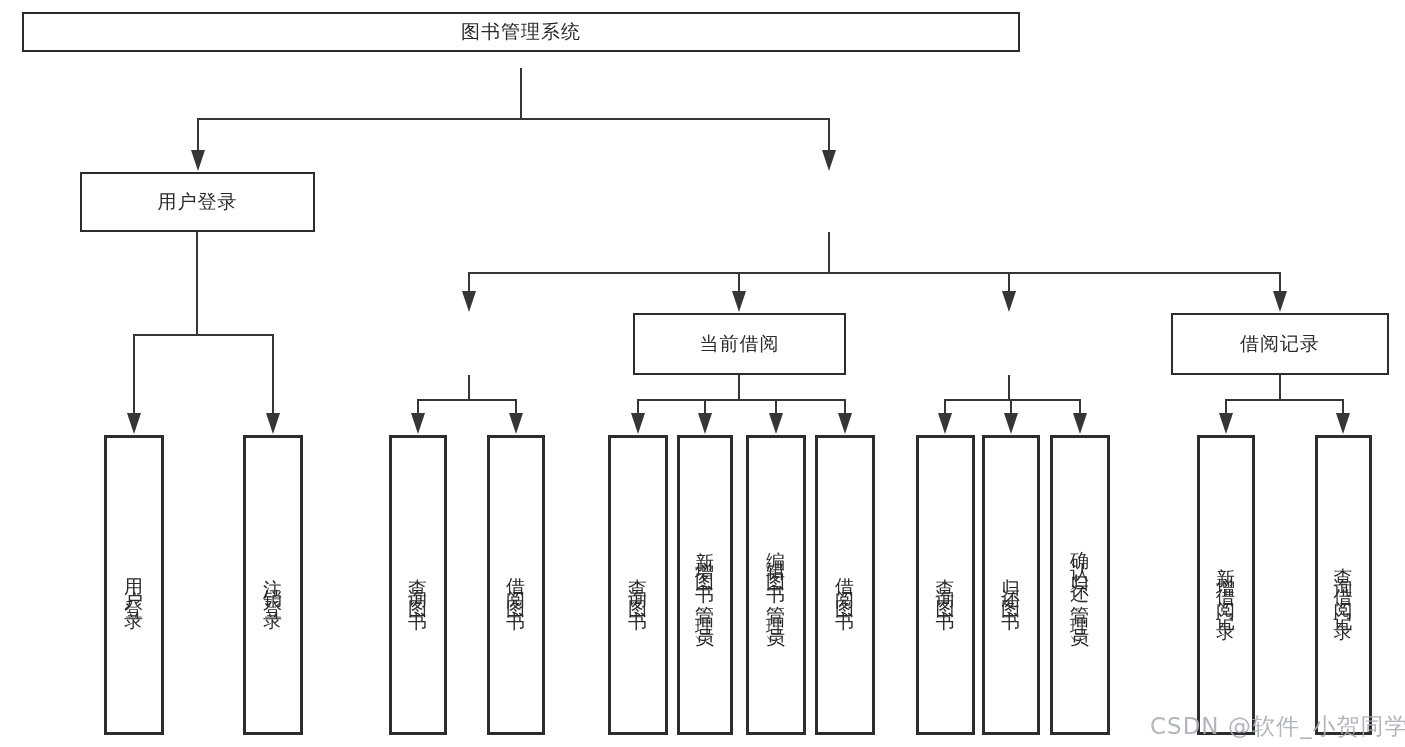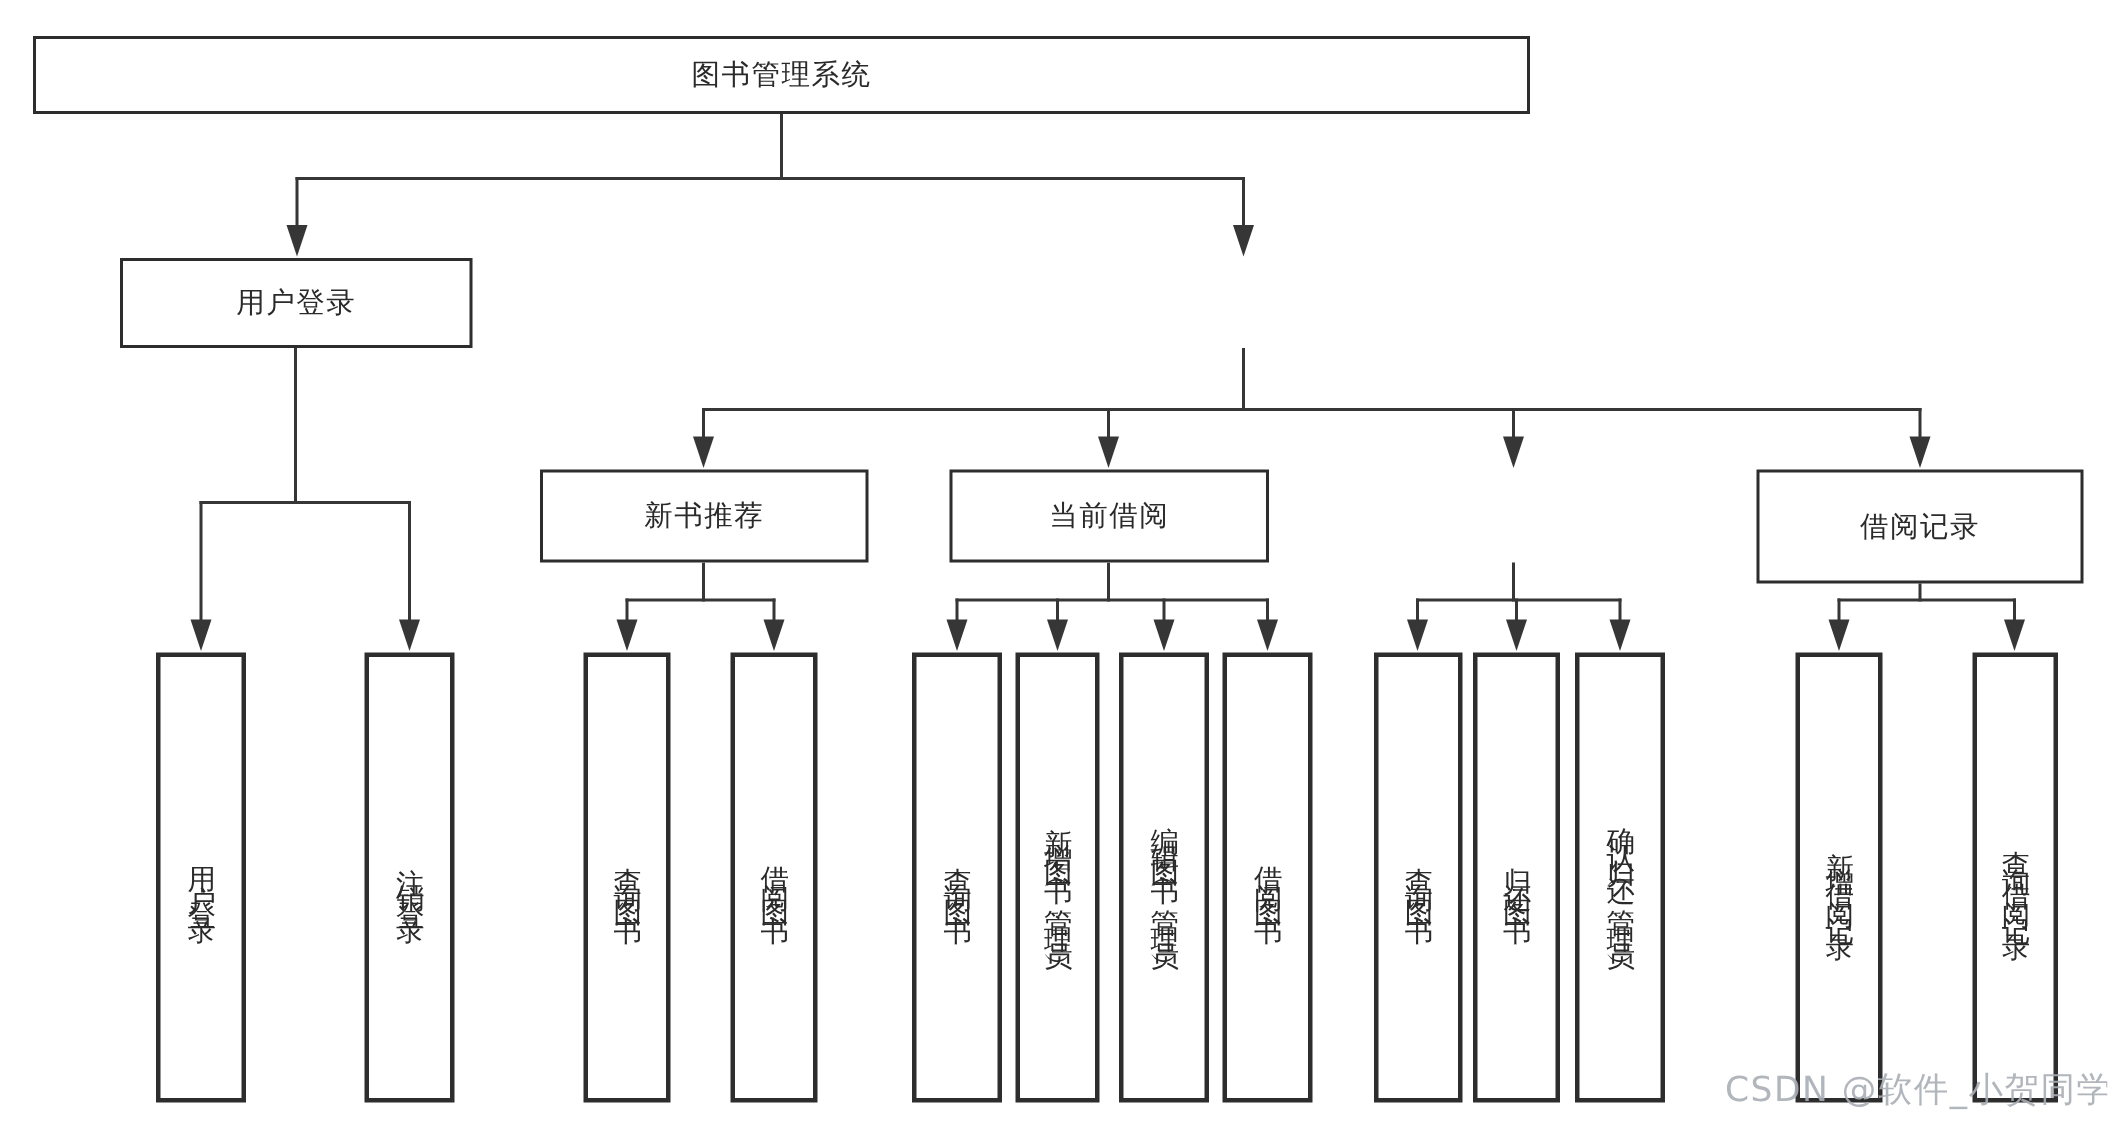--- a/index.html
+++ b/index.html
@@ -113,33 +113,30 @@
     <div class="arrow" style="left: 509px; top: 413px;"></div>
     <div class="arrow" style="left: 631px; top: 413px;"></div>
     <div class="arrow" style="left: 698px; top: 413px;"></div>
     <div class="arrow" style="left: 769px; top: 413px;"></div>
     <div class="arrow" style="left: 838px; top: 413px;"></div>
     <div class="arrow" style="left: 938px; top: 413px;"></div>
     <div class="arrow" style="left: 1004px; top: 413px;"></div>
     <div class="arrow" style="left: 1073px; top: 413px;"></div>
     <div class="arrow" style="left: 1219px; top: 413px;"></div>
     <div class="arrow" style="left: 1336px; top: 413px;"></div>
-    <div class="node" style="left: 22px; top: 24px; width: 998px; height: 52px;">
+    <div class="node" style="left: 22px; top: 12px; width: 998px; height: 40px;">
       <span class="label">图书管理系统</span>
     </div>
     <div class="node" style="left: 80px; top: 172px; width: 235px; height: 60px;">
       <span class="label">用户登录</span>
     </div>
-    <div class="node" style="left: 360px; top: 313px; width: 219px; height: 62px;">
-      <span class="label">新书推荐</span>
-    </div>
     <div class="node" style="left: 633px; top: 313px; width: 213px; height: 62px;">
       <span class="label">当前借阅</span>
     </div>
-    <div class="node" style="left: 1171px; top: 313px; width: 218px; height: 76px;">
+    <div class="node" style="left: 1171px; top: 313px; width: 218px; height: 62px;">
       <span class="label">借阅记录</span>
     </div>
     <div class="node vertical" style="left: 104px; top: 435px; width: 60px; height: 300px;">
       <span class="label">用户登录</span>
     </div>
     <div class="node vertical" style="left: 243px; top: 435px; width: 60px; height: 300px;">
       <span class="label">注销登录</span>
     </div>
     <div class="node vertical" style="left: 389px; top: 435px; width: 58px; height: 300px;">
       <span class="label">查询图书</span>

